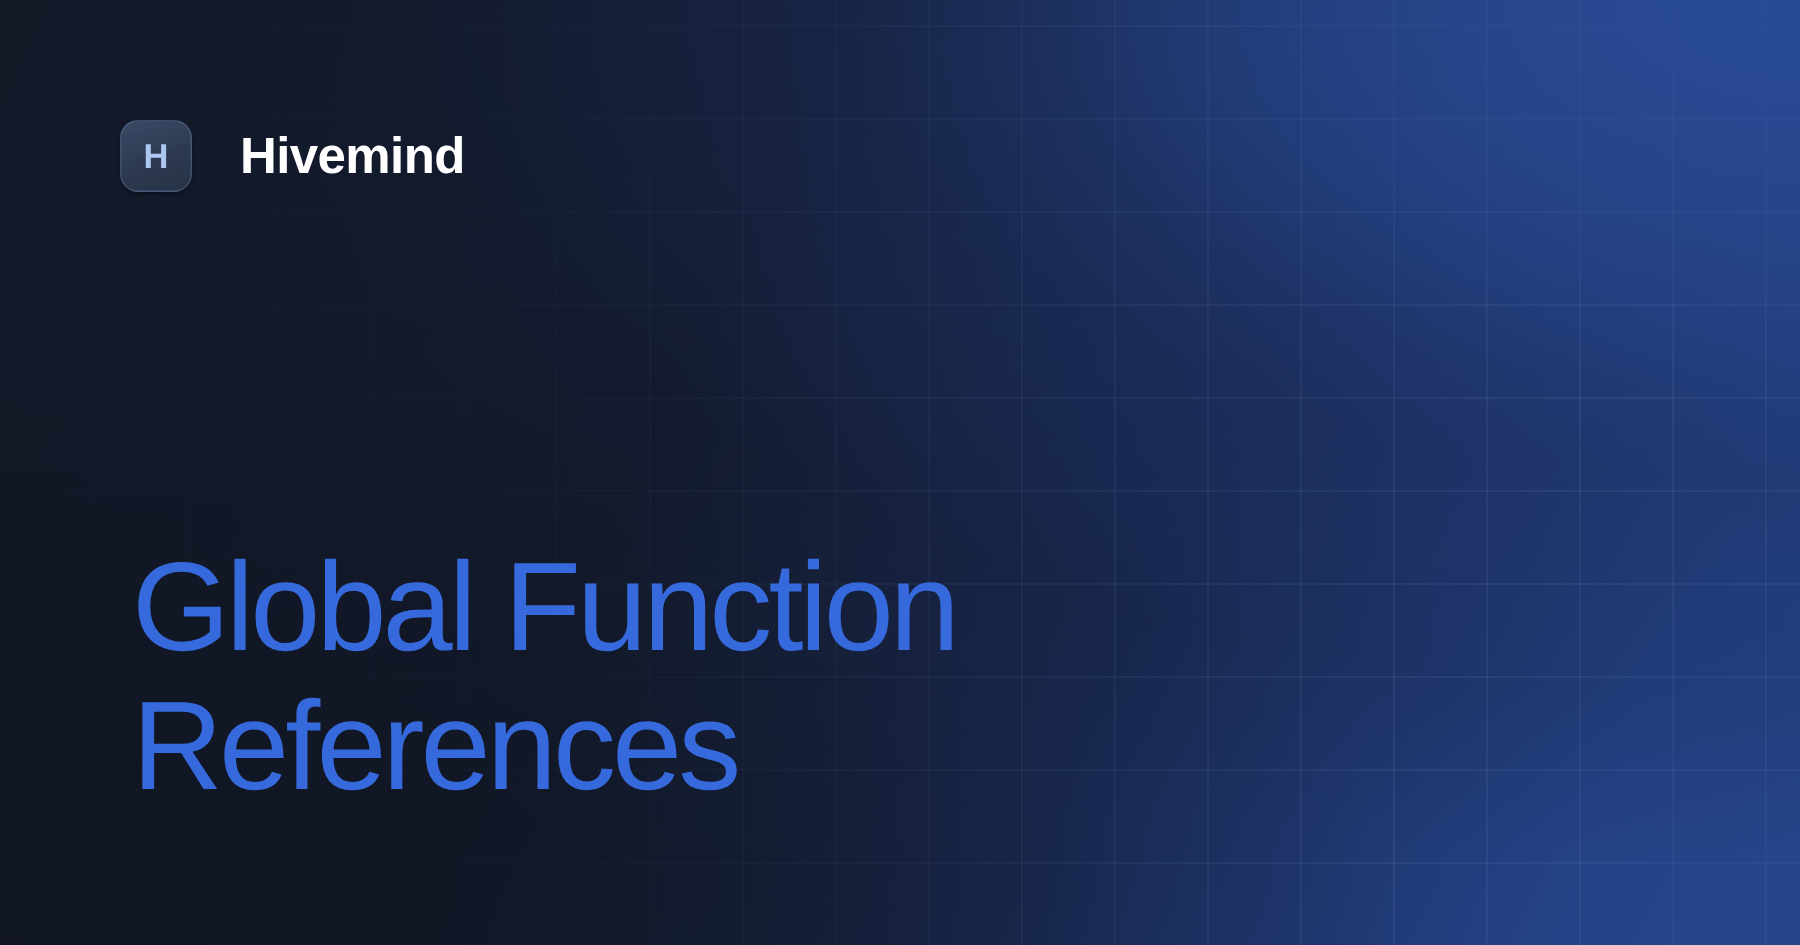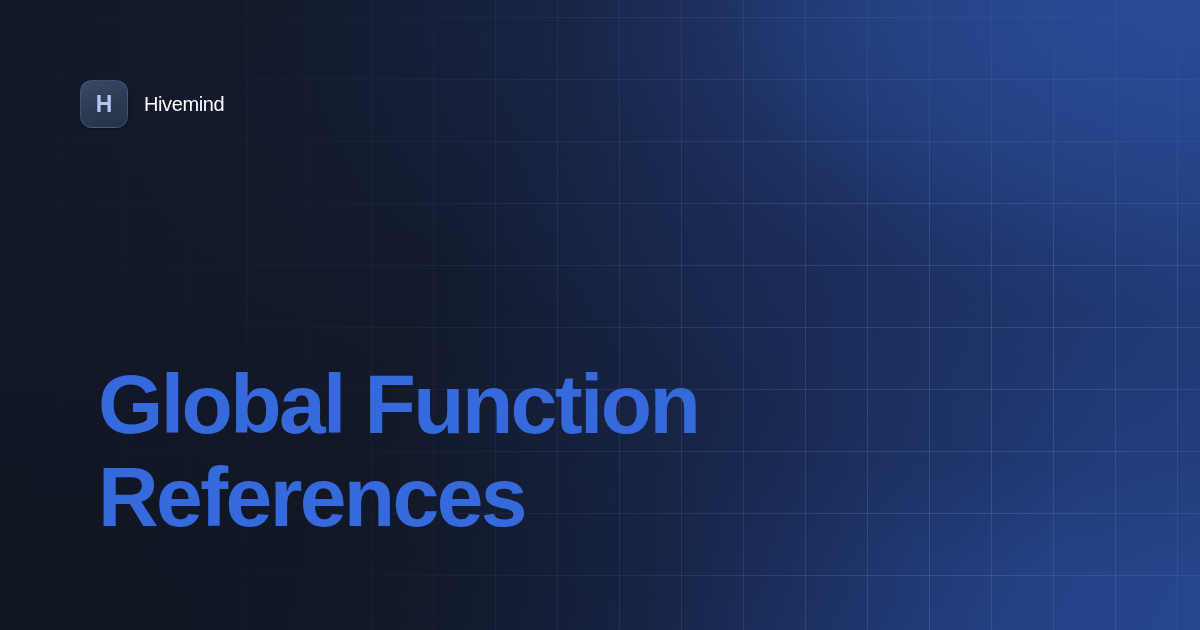--- a/index.html
+++ b/index.html
@@ -106,36 +106,37 @@
     box-shadow: 0 1px 2px rgba(0,0,0,0.35);
   }
   .brand-badge-letter {
     font-size: 23px;
     font-weight: bold;
     color: #aec6f2;
     line-height: 1;
     letter-spacing: 0;
   }
   .brand-name {
-    font-size: 20px;
-    font-weight: normal;
+    font-size: 34px;
+    font-weight: bold;
     color: #ffffff;
     letter-spacing: -0.4px;
     line-height: 1;
     white-space: nowrap;
+    margin-left: 16px;
   }
 
   
   .headline {
     position: absolute;
-    left: 98px;
+    left: 88px;
     top: 358px;
     width: 880px;
     font-size: 84px;
-    font-weight: bold;
+    font-weight: normal;
     line-height: 93px;
     letter-spacing: -2.6px;
     color: #3569dc;
     white-space: pre-line;
   }
 </style>
 </head>
 <body>
 
 <div id="og-card">

